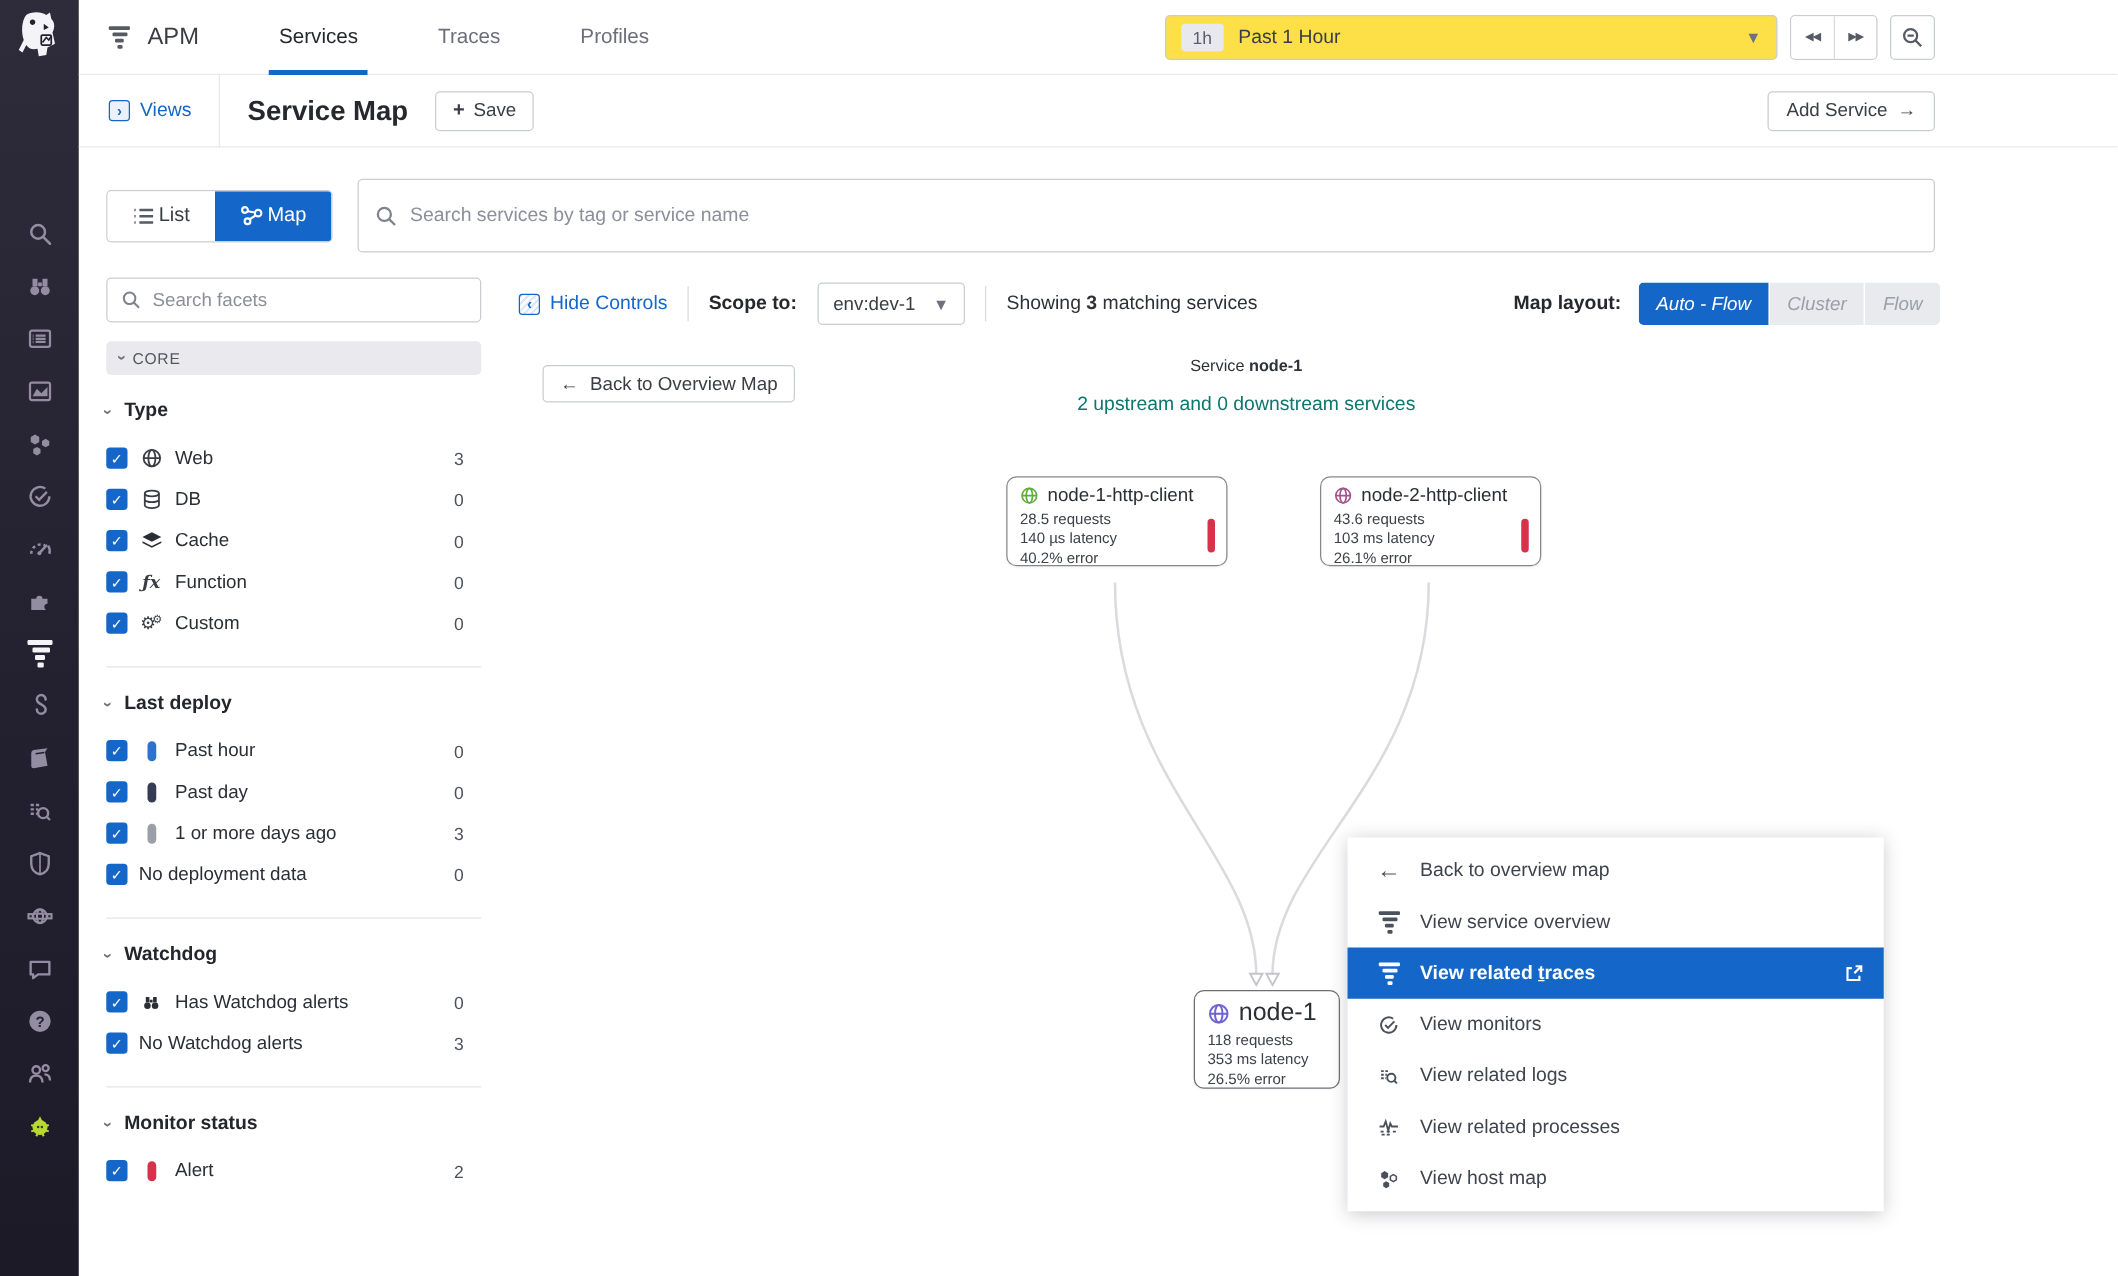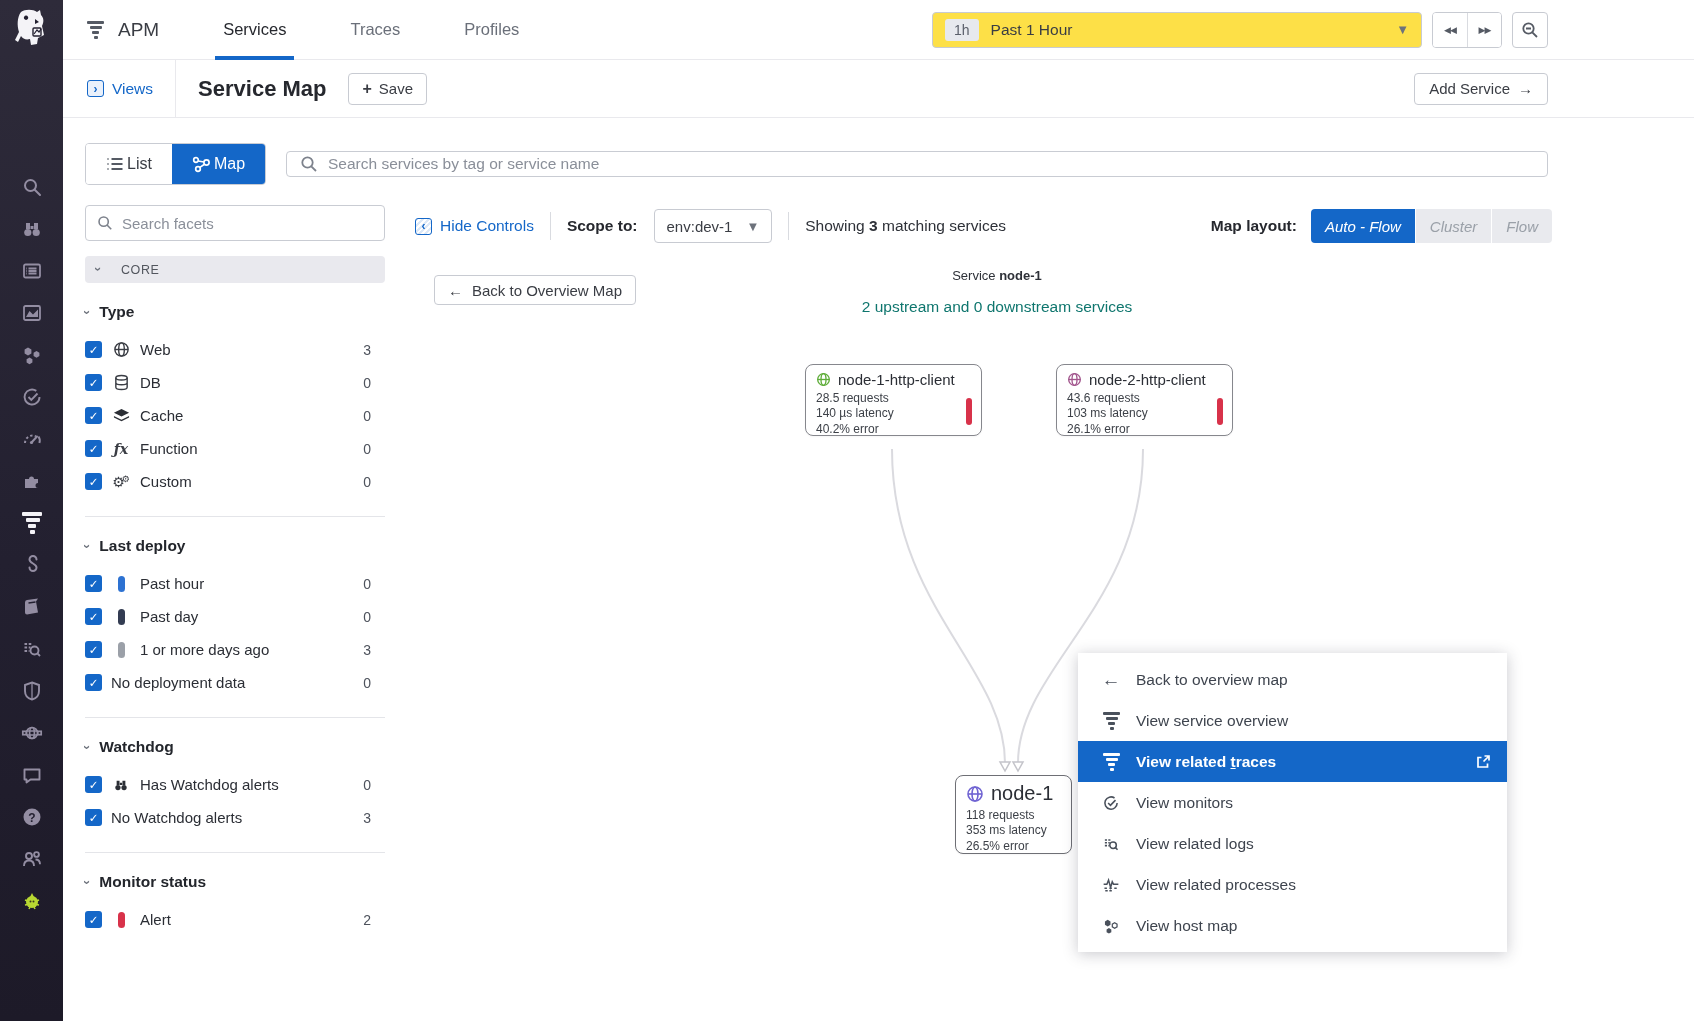--- a/index.html
+++ b/index.html
@@ -47,30 +47,30 @@
   .page-title { font-size:22px; color:#26282e; }
   .save-btn { margin-left:22px; height:32px; border:1px solid #c8cbd2; border-radius:4px; background:#fff; display:flex; align-items:center; gap:7px; padding:0 13px; font-size:15px; color:#3a3d44; cursor:pointer; }
   .save-btn .plus { font-weight:bold; font-size:16px; }
   .add-service { margin-left:auto; height:32px; border:1px solid #c8cbd2; border-radius:4px; background:#fff; display:flex; align-items:center; gap:8px; padding:0 14px; font-size:15px; color:#3a3d44; cursor:pointer; }
 
   
   .toolbar-row { display:flex; align-items:center; padding:25px 146px 0 22px; gap:20px; }
   .seg-toggle { display:flex; height:42px; border-radius:4px; overflow:hidden; border:1px solid #c9ccd3; flex:0 0 auto; }
   .seg { display:flex; align-items:center; gap:3px; padding:0 20px; font-size:16px; color:#3a3d44; background:#fff; cursor:pointer; }
   .seg.active { background:#1467c8; color:#fff; border:none; }
-  .search-big { flex:1; height:26px; border:1px solid #c9ccd3; border-radius:4px; display:flex; align-items:center; padding:0 13px; gap:10px; }
+  .search-big { flex:1; height:59px; border:1px solid #c9ccd3; border-radius:4px; display:flex; align-items:center; padding:0 13px; gap:10px; }
   .search-big input { border:none; outline:none; flex:1; font-size:15.5px; font-family:inherit; color:#2b2e35; }
   .search-big input::placeholder, .facet-search input::placeholder { color:#8a8f99; }
 
   
   .content-row { display:flex; flex:1; padding-left:22px; margin-top:20px; }
   .facet-col { width:300px; flex:0 0 300px; }
   .facet-search { height:36px; border:1px solid #c9ccd3; border-radius:4px; display:flex; align-items:center; padding:0 11px; gap:9px; }
   .facet-search input { border:none; outline:none; flex:1; font-size:15px; font-family:inherit; color:#2b2e35; }
-  .core-bar { margin-top:15px; height:27px; background:#e9e9ee; border-radius:4px; display:flex; align-items:center; gap:20px; padding:0 11px; font-size:12.5px; letter-spacing:.6px; color:#52565e; cursor:pointer; }
+  .core-bar { margin-top:15px; height:27px; background:#e9e9ee; border-radius:4px; display:flex; align-items:center; gap:5px; padding:0 11px; font-size:12.5px; letter-spacing:.6px; color:#52565e; cursor:pointer; }
   .chev { display:inline-block; color:#6d727c; font-size:13px; transform:rotate(90deg); font-weight:bold; }
   .facet-section { padding:14px 0 18px 0; border-bottom:1px solid #e4e5e9; }
   .facet-section:last-child { border-bottom:none; }
   .sec-title { display:flex; align-items:center; gap:10px; font-size:15.5px; font-weight:bold; color:#23262c; margin:6px 0 12px 0; cursor:pointer; }
   .facet-row { display:flex; align-items:center; height:33px; gap:9px; cursor:pointer; }
   .cbx { width:17px; height:17px; border-radius:3px; background:#1467c8; color:#fff; font-size:11.5px; display:flex; align-items:center; justify-content:center; flex:0 0 17px; }
   .f-ico { width:20px; display:flex; justify-content:center; color:#3a3d44; }
   .f-label { font-size:15px; color:#2b2e35; }
   .f-count { margin-left:auto; padding-right:14px; font-size:14px; color:#4d525c; }
   .pill { width:7px; height:16px; border-radius:4px; display:inline-block; }

